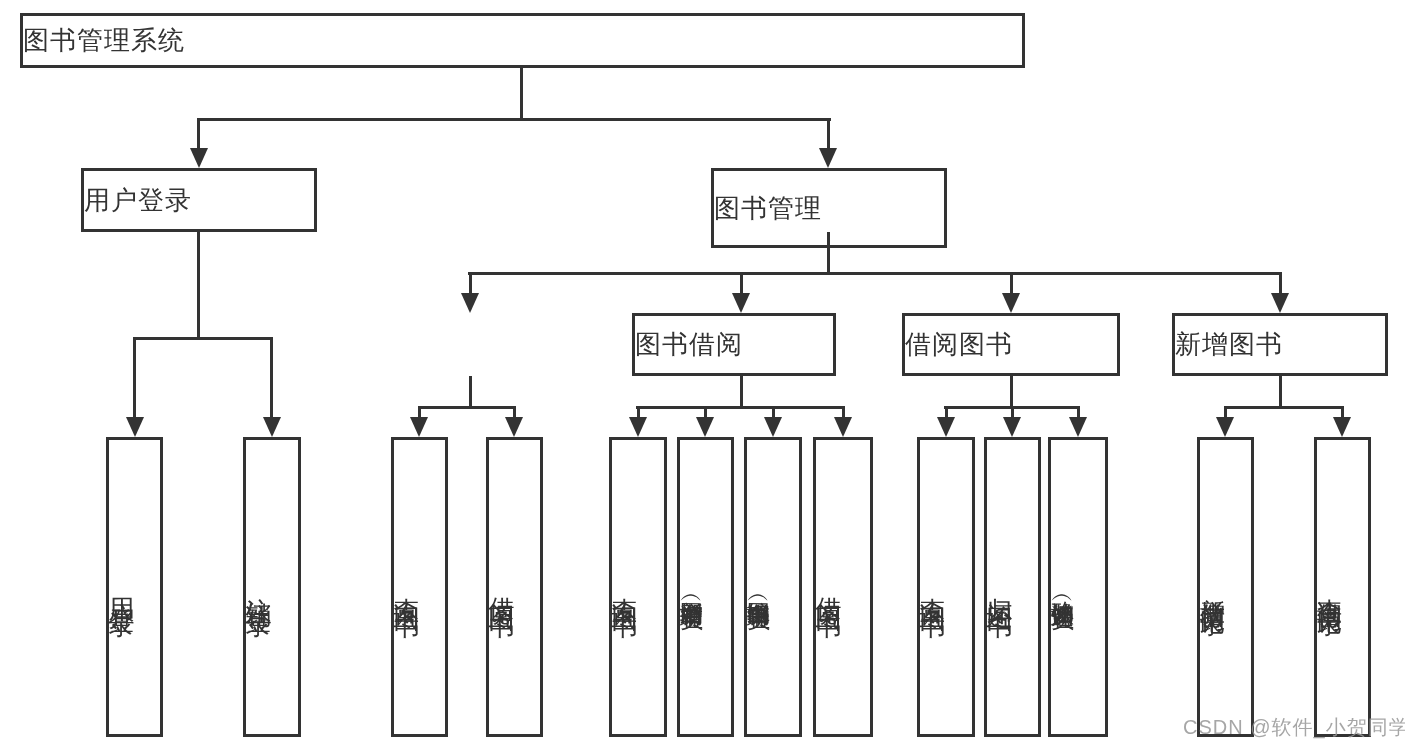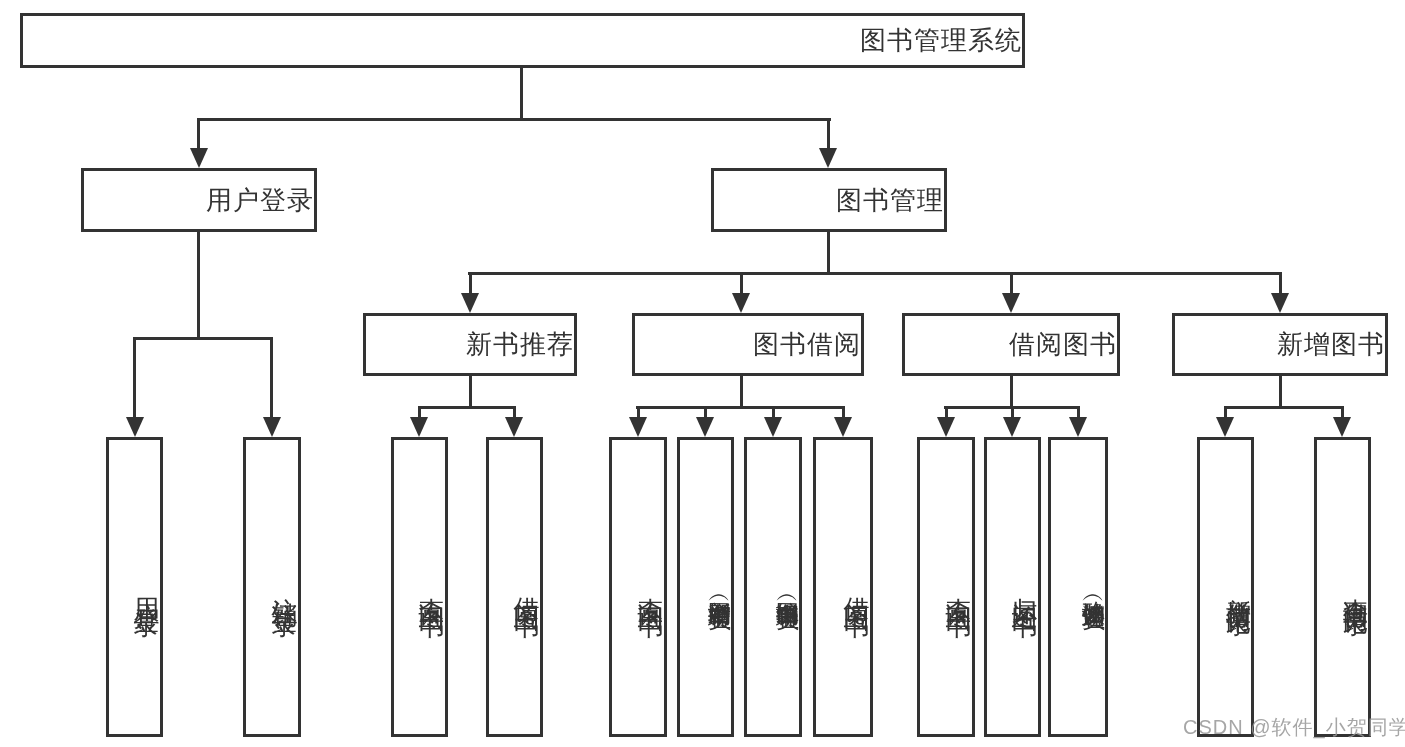--- a/index.html
+++ b/index.html
@@ -11,21 +11,21 @@
     color:#333333;
     overflow:hidden;
   }
   .box{
     position:absolute;
     box-sizing:border-box;
     border:3px solid #333333;
     background:#ffffff;
     display:flex;
     align-items:center;
-    justify-content:flex-end;
+    justify-content:flex-start;
     text-align:center;
   }
   .hlabel{font-size:26px;letter-spacing:1px;white-space:nowrap;}
   .leaf{top:437px;height:300px;}
   .vtext{
     writing-mode:vertical-rl;
     text-orientation:mixed;
     font-size:26px;
     letter-spacing:5px;
     line-height:1;
@@ -63,21 +63,21 @@
   <div class="vl" style="left:520px;top:68px;height:52px"></div>
   <div class="hl" style="left:197px;top:118px;width:634px"></div>
   <div class="vl" style="left:197px;top:118px;height:34px"></div>
   <div class="ar" style="left:190px;top:148px"></div>
   <div class="vl" style="left:827px;top:118px;height:34px"></div>
   <div class="ar" style="left:819px;top:148px"></div>
 
   <div class="box" style="left:81px;top:168px;width:236px;height:64px">
     <span class="hlabel">用户登录</span>
   </div>
-  <div class="box" style="left:711px;top:168px;width:236px;height:64px">
+  <div class="box" style="left:711px;top:168px;width:236px;height:80px">
     <span class="hlabel">图书管理</span>
   </div>
 
   <div class="vl" style="left:197px;top:232px;height:105px"></div>
   <div class="hl" style="left:133px;top:337px;width:140px"></div>
   <div class="vl" style="left:133px;top:337px;height:84px"></div>
   <div class="ar" style="left:126px;top:417px"></div>
   <div class="vl" style="left:270px;top:337px;height:84px"></div>
   <div class="ar" style="left:263px;top:417px"></div>
 
@@ -85,24 +85,21 @@
   <div class="hl" style="left:468px;top:272px;width:814px"></div>
   <div class="vl" style="left:469px;top:272px;height:25px"></div>
   <div class="ar" style="left:461px;top:293px"></div>
   <div class="vl" style="left:740px;top:272px;height:25px"></div>
   <div class="ar" style="left:732px;top:293px"></div>
   <div class="vl" style="left:1010px;top:272px;height:25px"></div>
   <div class="ar" style="left:1002px;top:293px"></div>
   <div class="vl" style="left:1279px;top:272px;height:25px"></div>
   <div class="ar" style="left:1271px;top:293px"></div>
 
-  <div class="box" style="left:363px;top:313px;width:214px;height:63px">
-    <span class="hlabel">新书推荐</span>
-  </div>
-  <div class="box" style="left:632px;top:313px;width:232px;height:63px">
+  <div class="box" style="left:632px;top:313px;width:204px;height:63px">
     <span class="hlabel">图书借阅</span>
   </div>
   <div class="box" style="left:902px;top:313px;width:218px;height:63px">
     <span class="hlabel">借阅图书</span>
   </div>
   <div class="box" style="left:1172px;top:313px;width:216px;height:63px">
     <span class="hlabel">新增图书</span>
   </div>
 
   <div class="vl" style="left:469px;top:376px;height:30px"></div>

